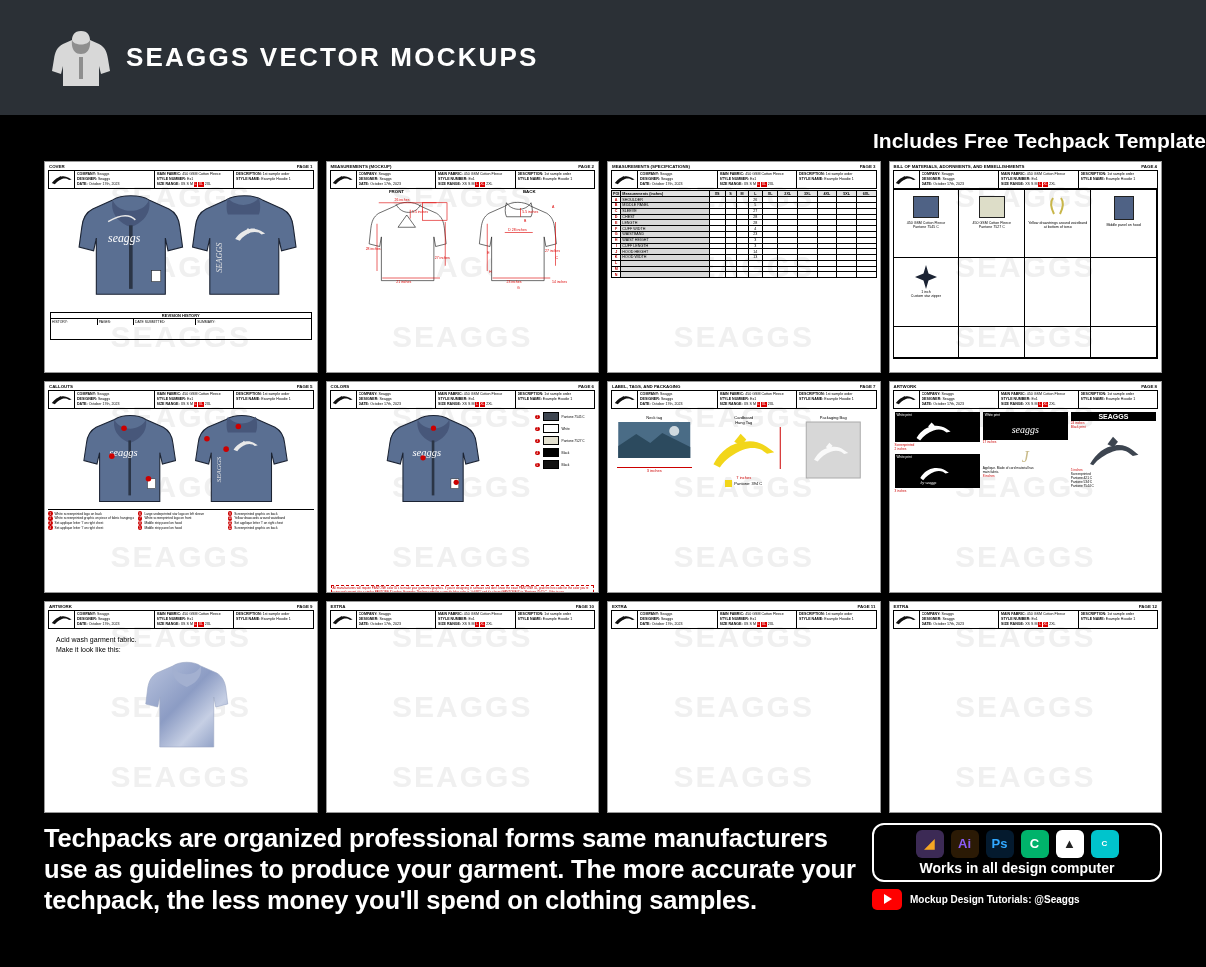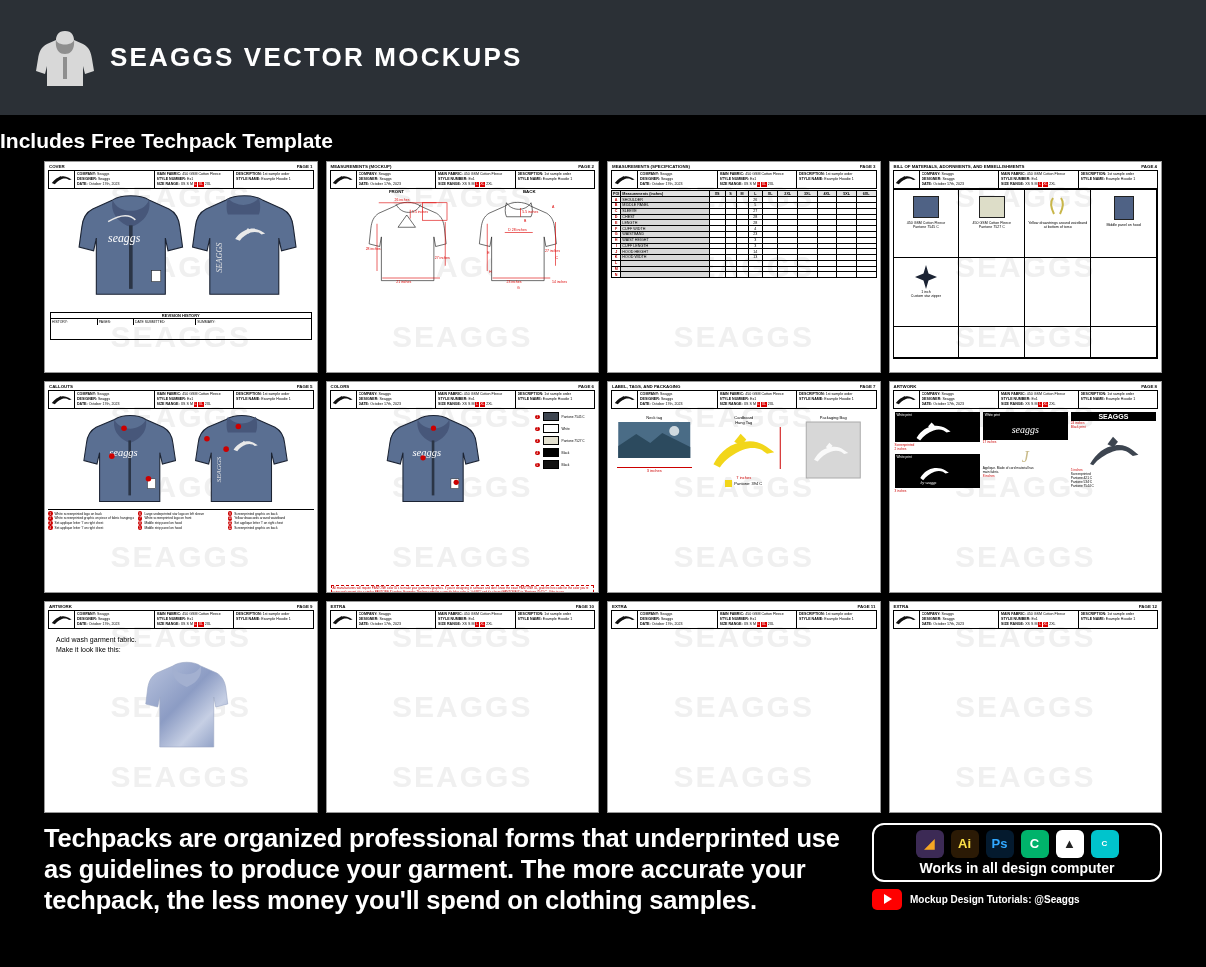--- a/index.html
+++ b/index.html
@@ -7,30 +7,30 @@
   body {
     width:1206px; height:967px;
     background:#000;
     font-family:"Liberation Sans", sans-serif;
     color:#fff;
     overflow:hidden;
   }
   
   .header {
     height:118px; background:#2b3036;
-    display:flex; align-items:center; padding-left:36px;
+    display:flex; align-items:center; padding-left:52px;
     border-bottom:3px solid #000;
   }
   .logo-mark { width:58px; height:62px; margin-right:16px; flex:0 0 auto; }
   .brand-title {
     font-size:26px; font-weight:bold; letter-spacing:2.2px; color:#fff;
   }
   
   .title-block {
-    text-align:left; padding:10px 0 6px 0;
+    text-align:right; padding:10px 0 6px 0;
   }
   .title-line { font-size:21px; font-weight:bold; line-height:1.28; }
   
   .sheets {
     padding:0 44px;
     display:grid;
     grid-template-columns:repeat(4, 1fr);
     grid-auto-rows:212px;
     gap:8px 8px;
   }
@@ -1281,26 +1281,26 @@
             <div>&nbsp;</div>
           </div>
         </div>
       </div>
       <div class="body-area"></div>
     </div>
   </div>
 </div>
 
 <div class="footer">
-  <div class="footer-text">Techpacks are organized professional forms that underprinted use as guidelines to produce your garment. The more accurate your techpack, the less money you'll spend on clothing samples.</div>
+  <div class="footer-text">Techpacks are organized professional forms same manufacturers use as guidelines to produce your garment. The more accurate your techpack, the less money you'll spend on clothing samples.</div>
   <div class="footer-right">
     <div class="sw-box">
       <div class="sw-icons">
         <span class="app" style="background:#3c2a55;color:#f5a623;">◢</span>
-        <span class="app" style="background:#2b1a05;color:#fde047;">Ai</span>
+        <span class="app" style="background:#2b1a05;color:#8b5cf6;">Ai</span>
         <span class="app" style="background:#041a2e;color:#31a8ff;">Ps</span>
         <span class="app" style="background:#00b36b;color:#fff;">C</span>
         <span class="app" style="background:#fff;color:#222;">▲</span>
         <span class="app" style="background:#00c4cc;color:#fff;font-size:8px;">C</span>
       </div>
       <div class="sw-label">Works in all design computer</div>
     </div>
     <div class="yt-row">
       <span class="yt-badge"></span>
       <span class="yt-text">Mockup Design Tutorials: @Seaggs</span>

